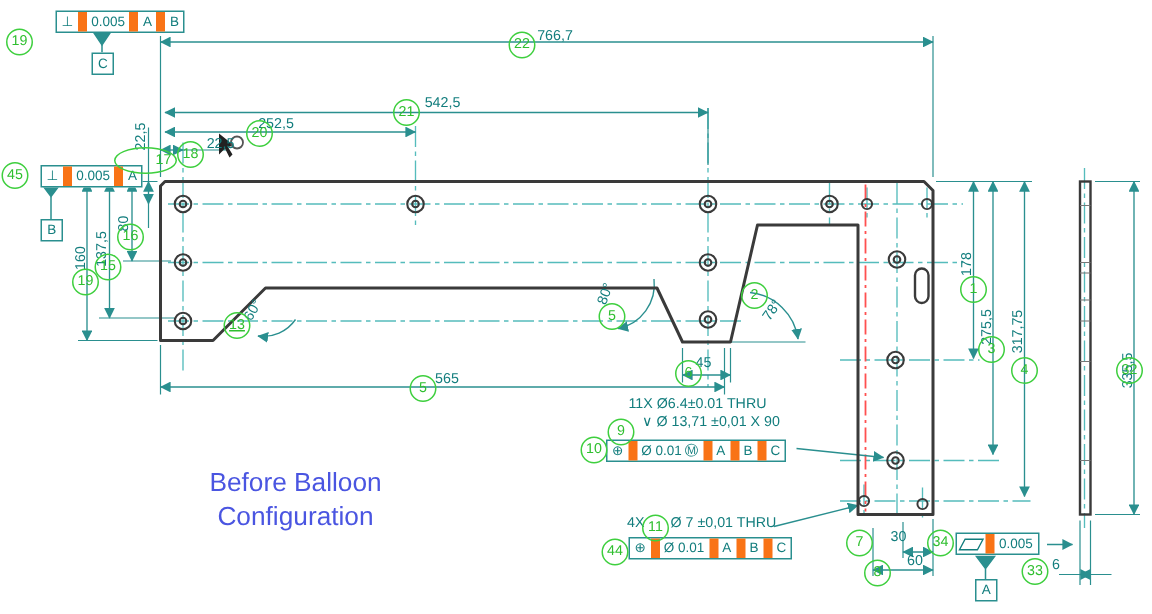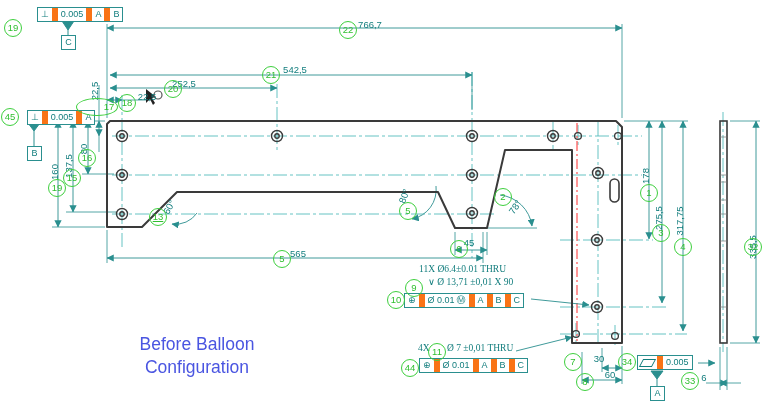--- a/index.html
+++ b/index.html
@@ -9,24 +9,24 @@
   .balloon{position:absolute;width:16px;height:16px;border:1.6px solid #3ecf3e;border-radius:50%;
            color:#2fbf2f;font-size:9.5px;line-height:16px;text-align:center;
            transform:translate(-50%,-50%);background:transparent;z-index:6;}
   .dtx{position:absolute;color:#127d7d;font-size:9.5px;white-space:nowrap;z-index:5;}
   .fcf{position:absolute;display:inline-flex;border:1px solid #2a8f8f;background:#fff;
        color:#127d7d;font-size:9px;z-index:4;}
   .fcf .cell{padding:0 3px;height:13px;line-height:13px;border-left:6px solid #f97316;display:flex;align-items:center;gap:2px;}
   .fcf .cell:first-child{border-left:none;}
   .datum-box{position:absolute;width:13px;height:13px;border:1px solid #2a8f8f;background:#fff;
        color:#127d7d;font-size:9px;line-height:13px;text-align:center;z-index:4;}
-  .callout{position:absolute;color:#127d7d;font-size:9.5px;white-space:nowrap;z-index:5;font-family:Liberation Serif, serif;}
+  .callout{position:absolute;color:#127d7d;font-size:9.5px;white-space:nowrap;z-index:5;}
   .flat-sym{width:11px;height:6px;border:1px solid #127d7d;transform:skewX(-28deg);display:inline-block;}
   .note{position:absolute;left:197px;top:333px;transform:translate(-50%,-50%);
-        color:#4a55e1;font-size:17.5px;text-align:center;line-height:1.3;z-index:5;white-space:nowrap;margin-top:23px;}
+        color:#4a55e1;font-size:17.5px;text-align:center;line-height:1.3;z-index:5;white-space:nowrap;}
 </style>
 </head>
 <body>
 
 <div id="canvas">
 
 <svg id="draw" width="768" height="409" viewBox="0 0 768 409">
   <defs>
     <marker id="ar" markerWidth="8" markerHeight="8" refX="7.5" refY="4" orient="auto-start-reverse">
       <path d="M0,0 L8,4 L0,8 z" fill="#2a8f8f"></path>

